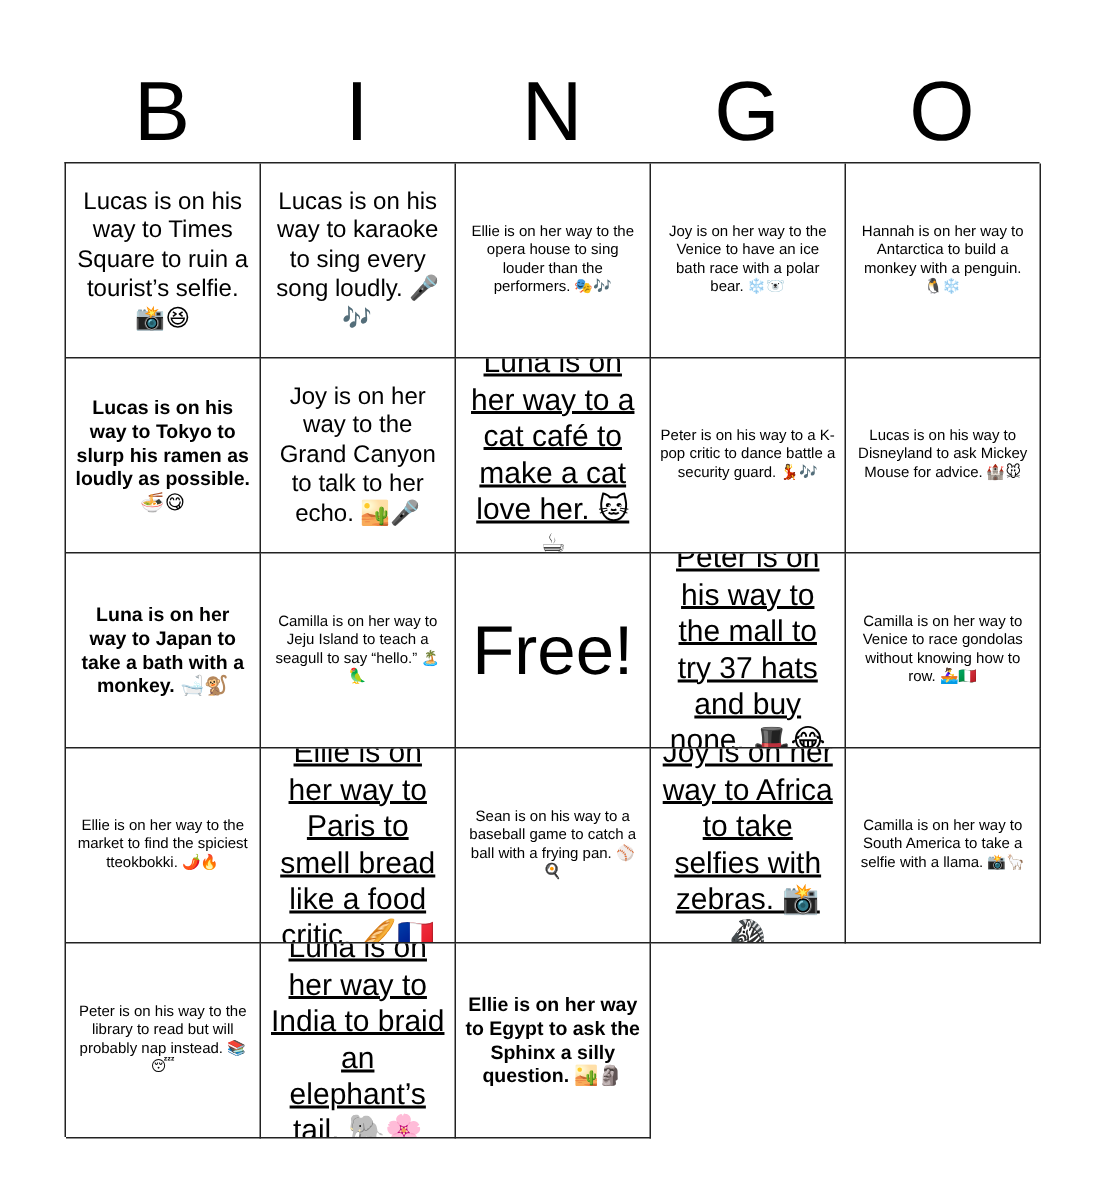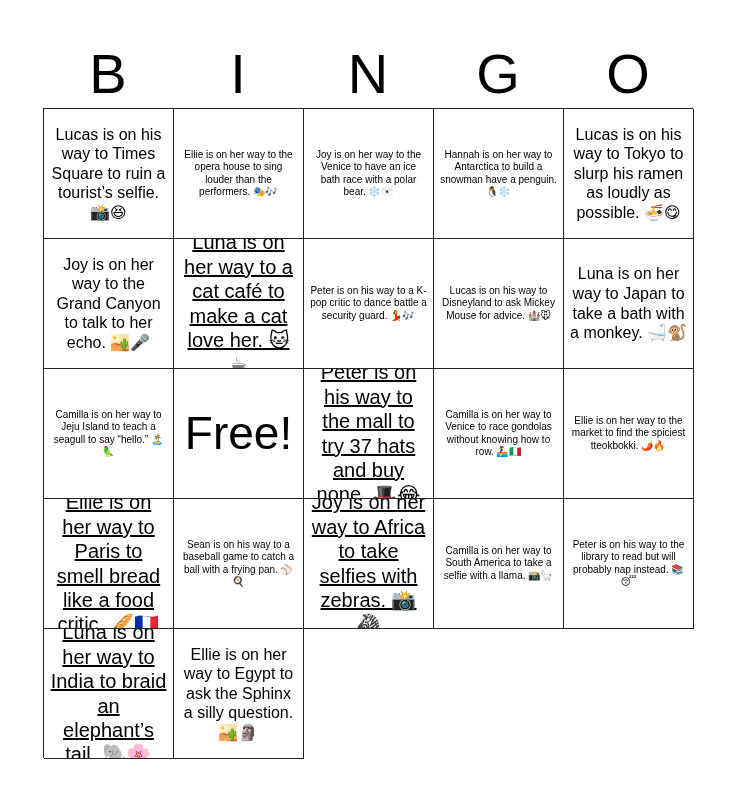--- a/index.html
+++ b/index.html
@@ -10,21 +10,21 @@
   .header .letter { width: 130px; text-align: center; font-size: 56px; line-height: 68px;
                     font-family: "Liberation Sans", sans-serif; font-weight: normal; }
   .grid { position: absolute; left: 43px; top: 108px; width: 650px; height: 650px;
           display: grid; grid-template-columns: repeat(5, 130px); grid-template-rows: repeat(5, 130px);
           border-left: 1.5px solid #222; border-top: 1.5px solid #222; box-sizing: border-box; }
   .cell { border-right: 1.5px solid #222; border-bottom: 1.5px solid #222; box-sizing: border-box;
           display: flex; align-items: center; justify-content: center; text-align: center;
           padding: 4px 6px; overflow: hidden; }
   .cell span { display: block; line-height: 1.22; }
   .s14 { font-size: 10px; }
-  .s15 { font-size: 16px; }
+  .s15 { font-size: 13px; font-weight: bold; }
   .s16 { font-size: 16px; }
   .s17 { font-size: 20px; line-height: 1.2; text-decoration: underline; }
   .free { font-size: 46px; }
 </style>
 </head>
 <body>
 
 <div class="header">
   <div class="letter">B</div>
   <div class="letter">I</div>
@@ -32,27 +32,30 @@
   <div class="letter">G</div>
   <div class="letter">O</div>
 </div>
 
 <div class="grid">
 
   <div class="cell">
       <span class="s16">Lucas is on his way to Times Square to ruin a tourist’s selfie. 📸😆</span>
     </div>
   <div class="cell">
+      <span class="s16">Lucas is on his way to karaoke to sing every song loudly. 🎤🎶</span>
+    </div>
+  <div class="cell">
       <span class="s14">Ellie is on her way to the opera house to sing louder than the performers. 🎭🎶</span>
     </div>
   <div class="cell">
       <span class="s14">Joy is on her way to the Venice to have an ice bath race with a polar bear. ❄️🐻‍❄️</span>
     </div>
   <div class="cell">
-      <span class="s14">Hannah is on her way to Antarctica to build a snowman have a penguin. 🐧❄️</span>
+      <span class="s14">Hannah is on her way to Antarctica to build a monkey with a penguin. 🐧❄️</span>
     </div>
 
   <div class="cell">
       <span class="s15">Lucas is on his way to Tokyo to slurp his ramen as loudly as possible. 🍜😋</span>
     </div>
   <div class="cell">
       <span class="s16">Joy is on her way to the Grand Canyon to talk to her echo. 🏜️🎤</span>
     </div>
   <div class="cell">
       <span class="s17">Luna is on her way to a cat café to make a cat love her. 🐱☕</span>

